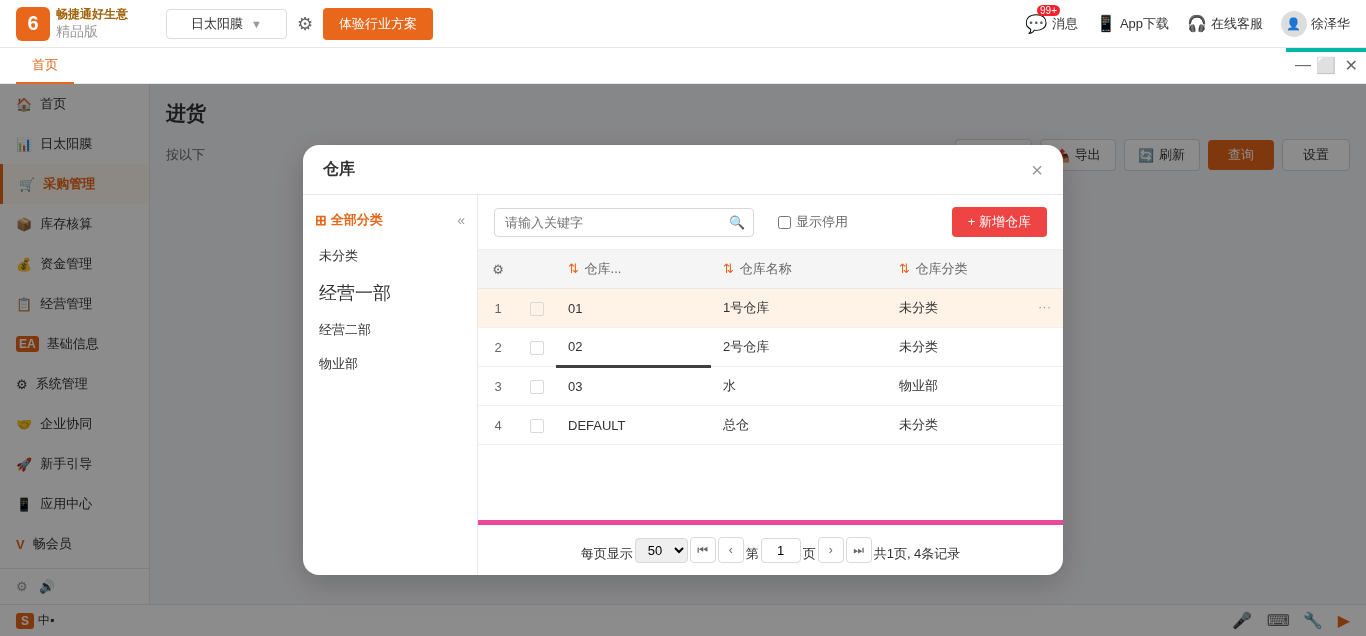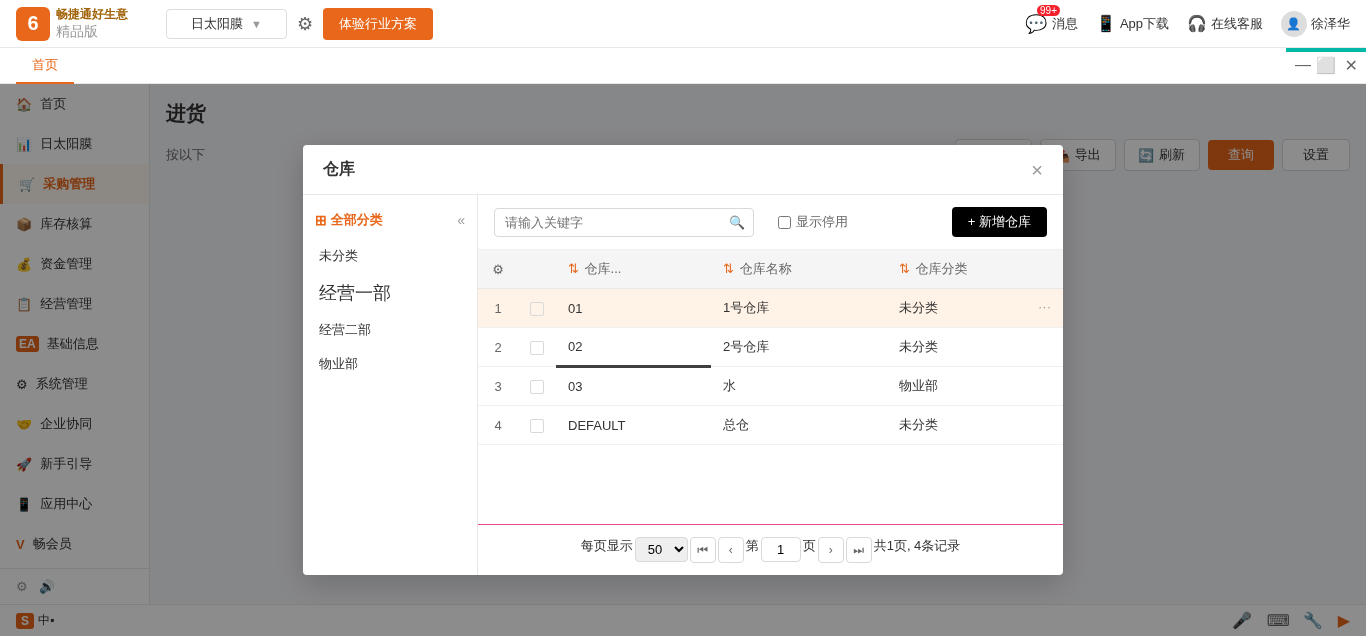--- a/index.html
+++ b/index.html
@@ -132,21 +132,21 @@
       <button style="padding:6px 14px;border:1px solid #d9d9d9;border-radius:4px;background:#fff;cursor:pointer;font-size:13px;color:#333;display:flex;align-items:center;gap:4px;">
         <span>🔄</span>
         <span>刷新</span>
       </button>
       <button style="padding:6px 20px;border:none;border-radius:4px;background:#e8671a;cursor:pointer;font-size:13px;color:#fff;">查询</button>
       <button style="padding:6px 20px;border:1px solid #d9d9d9;border-radius:4px;background:#fff;cursor:pointer;font-size:13px;color:#333;">设置</button>
     </div>
   </div>
 
   <div style="position:absolute;top:0;left:0;width:100%;height:100%;background:rgba(0,0,0,0.45);z-index:1000;display:flex;align-items:center;justify-content:center;">
-    <div style="background:#fff;border-radius:4px;width:760px;max-height:560px;display:flex;flex-direction:column;box-shadow:0 8px 32px rgba(0,0,0,0.2);">
+    <div style="background:#fff;border-radius:16px;width:760px;max-height:560px;display:flex;flex-direction:column;box-shadow:0 8px 32px rgba(0,0,0,0.2);">
 
       <div style="display:flex;align-items:center;justify-content:space-between;padding:14px 20px;border-bottom:1px solid #e8e8e8;">
         <span style="font-size:16px;font-weight:bold;color:#333;">仓库</span>
         <button style="font-size:20px;color:#999;cursor:pointer;background:none;border:none;line-height:1;">×</button>
       </div>
 
       <div style="display:flex;flex:1;overflow:hidden;min-height:380px;">
 
         <div style="width:175px;border-right:1px solid #e8e8e8;padding:12px 0;flex-shrink:0;">
           <div style="display:flex;align-items:center;justify-content:space-between;padding:4px 12px 10px;">
@@ -166,21 +166,21 @@
 
           <div style="display:flex;align-items:center;padding:12px 16px;gap:12px;border-bottom:1px solid #f0f0f0;">
             <div style="position:relative;max-width:260px;flex:1;">
               <input type="text" style="width: 100%; padding: 6px 32px 6px 10px; border: 1px solid rgb(217, 217, 217); border-radius: 4px; font-size: 13px; outline: none;" placeholder="请输入关键字">
               <span style="position:absolute;right:8px;top:50%;transform:translateY(-50%);color:#999;cursor:pointer;">🔍</span>
             </div>
             <label style="display:flex;align-items:center;gap:5px;cursor:pointer;font-size:13px;color:#666;padding-left:12px;">
               <input type="checkbox" style="cursor: pointer;">
               <span>显示停用</span>
             </label>
-            <button style="background:#000000;color:#fff;border:none;padding:6px 16px;border-radius:4px;cursor:pointer;font-size:13px;margin-left:auto;white-space:nowrap;">+ 新增仓库</button>
+            <button style="background:#ef4444;color:#fff;border:none;padding:6px 16px;border-radius:4px;cursor:pointer;font-size:13px;margin-left:auto;white-space:nowrap;">+ 新增仓库</button>
           </div>
 
           <div style="flex:1;overflow-y:auto;">
             <table style="width:100%;border-collapse:collapse;">
               <thead>
                 <tr>
                   <th style="background:#f5f5f5;padding:10px 12px;text-align:center;font-size:13px;color:#666;font-weight:normal;border-bottom:1px solid #e8e8e8;width:40px;">⚙</th>
                   <th style="background:#f5f5f5;padding:10px 12px;text-align:center;font-size:13px;color:#666;font-weight:normal;border-bottom:1px solid #e8e8e8;width:36px;"></th>
                   <th style="background:#f5f5f5;padding:10px 12px;text-align:left;font-size:13px;color:#666;font-weight:normal;border-bottom:1px solid #e8e8e8;cursor:pointer;">
                     <span style="color:#e8671a;margin-right:2px;">⇅</span>
@@ -237,21 +237,21 @@
                     <div style="width:14px;height:14px;border:1px solid #d9d9d9;border-radius:2px;display:inline-block;cursor:pointer;vertical-align:middle;"></div>
                   </td>
                   <td style="padding:10px 12px;font-size:13px;color:#333;border-bottom:1px solid #f0f0f0;">DEFAULT</td>
                   <td style="padding:10px 12px;font-size:13px;color:#333;border-bottom:1px solid #f0f0f0;">总仓</td>
                   <td style="padding:10px 12px;font-size:13px;color:#333;border-bottom:1px solid #f0f0f0;">未分类</td>
                 </tr>
               </tbody>
             </table>
           </div>
 
-          <div style="display:flex;align-items:flex-start;justify-content:center;padding:12px 16px;border-top:1px solid #ec4899;gap:2px;font-size:13px;color:#333;">
+          <div style="display:flex;align-items:flex-end;justify-content:center;padding:12px 16px;border-top:5px solid #ec4899;gap:2px;font-size:13px;color:#333;">
             <span>每页显示</span>
             <select style="padding:3px 8px;border:1px solid #d9d9d9;border-radius:4px;font-size:13px;">
               <option>50</option>
             </select>
             <button style="width:26px;height:26px;display:flex;align-items:center;justify-content:center;border:1px solid #d9d9d9;border-radius:4px;cursor:pointer;color:#666;font-size:12px;background:#fff;">⏮</button>
             <button style="width:26px;height:26px;display:flex;align-items:center;justify-content:center;border:1px solid #d9d9d9;border-radius:4px;cursor:pointer;color:#666;font-size:12px;background:#fff;">‹</button>
             <span>第</span>
             <input type="text" style="width: 40px; padding: 4px 6px; border: 1px solid rgb(217, 217, 217); border-radius: 4px; text-align: center; font-size: 13px;" value="1">
             <span>页</span>
             <button style="width:26px;height:26px;display:flex;align-items:center;justify-content:center;border:1px solid #d9d9d9;border-radius:4px;cursor:pointer;color:#666;font-size:12px;background:#fff;">›</button>

